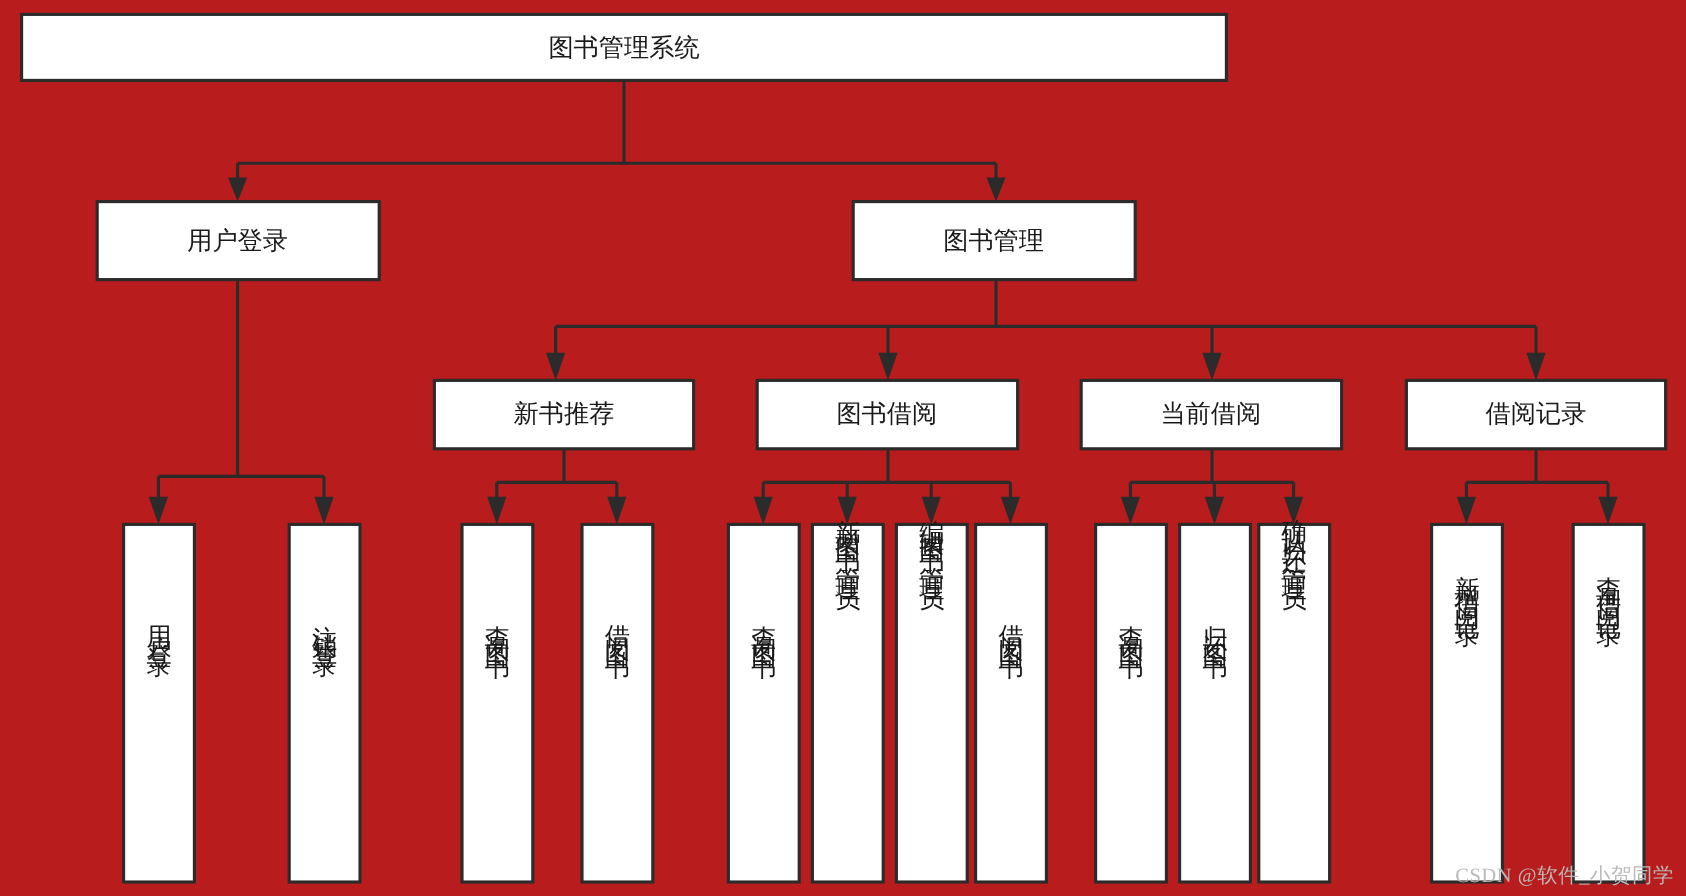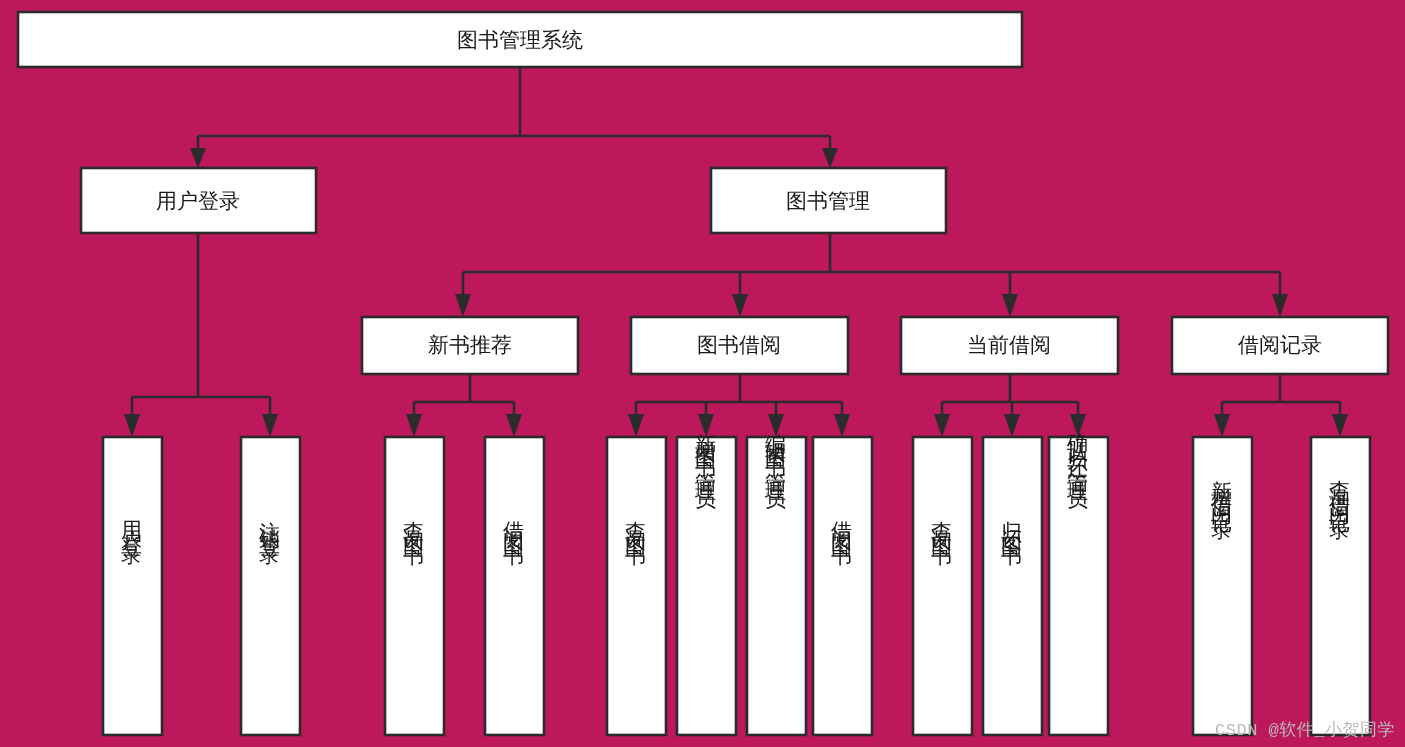--- a/index.html
+++ b/index.html
@@ -8,21 +8,21 @@
     padding: 0;
     background: #ffffff;
   }
   body {
     font-family: "Liberation Sans", "DejaVu Sans", sans-serif;
   }
   #diagram-root {
     position: relative;
     width: 1405px;
     height: 747px;
-    background: #be185d;
+    background: #b91c1c;
     overflow: hidden;
   }
   svg.diagram-canvas {
     position: absolute;
     left: 0;
     top: 0;
     width: 1405px;
     height: 747px;
     display: block;
   }
@@ -51,21 +51,21 @@
   .node-label-vertical {
     fill: #1a1a1a;
     font-family: "Liberation Sans", "DejaVu Sans", sans-serif;
     font-size: 21px;
     text-anchor: middle;
   }
   .watermark-text {
     position: absolute;
     right: 10px;
     bottom: 6px;
-    font-family: Liberation Mono, monospace;
+    font-family: Liberation Serif, serif;
     font-size: 17px;
     color: #b9b9b9;
     white-space: nowrap;
     letter-spacing: 0.5px;
     user-select: none;
   }
 </style>
 </head>
 <body>
 

